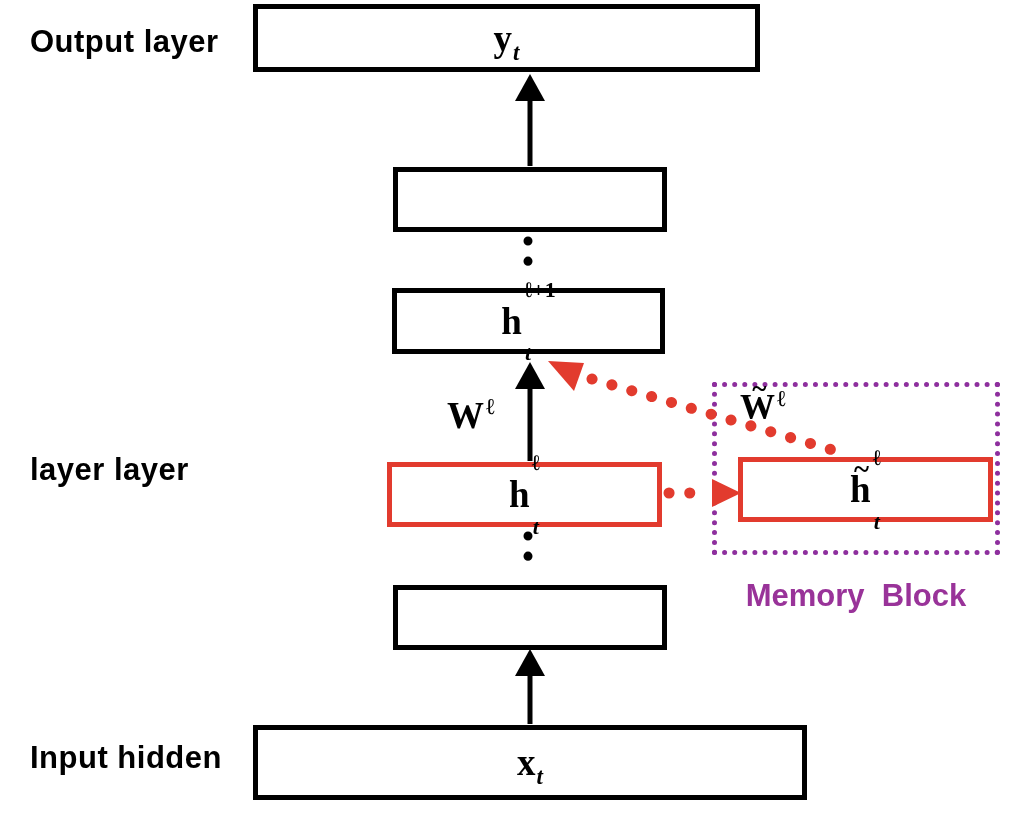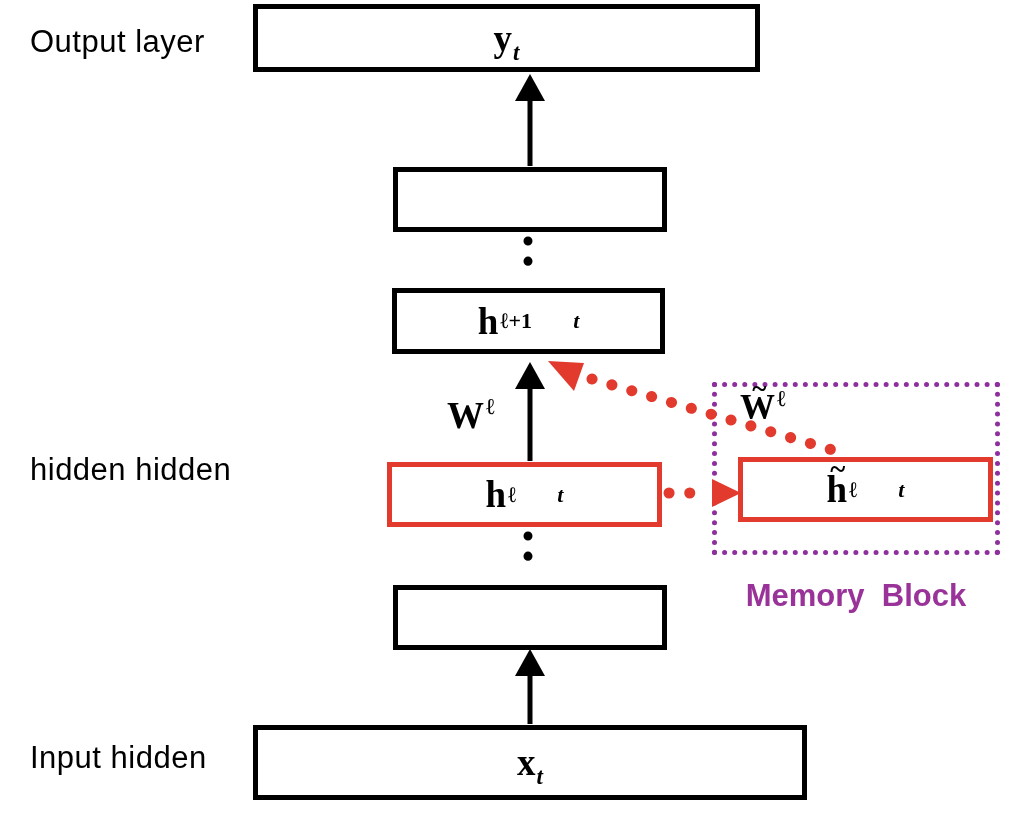--- a/index.html
+++ b/index.html
@@ -7,21 +7,21 @@
     --color-purple_border:#8e2f9e;
     --color-purple_text:#993399;
     --color-black:#000000;
   }
   html,body{margin:0;padding:0;background:#ffffff;}
   .canvas{
     position:relative;width:1020px;height:824px;background:#ffffff;
     font-family:"Liberation Sans", sans-serif;overflow:hidden;
   }
   .layer-label{
-    position:absolute;font-weight:normal;font-size:31px;color:var(--color-black);
+    position:absolute;font-weight:bold;font-size:31px;color:var(--color-black);
     letter-spacing:0.5px;white-space:pre;
   }
   .memory-label{
     position:absolute;font-weight:bold;font-size:31px;color:var(--color-purple_text);
     white-space:pre;text-align:center;
   }
   .node{
     position:absolute;background:#ffffff;display:flex;align-items:center;justify-content:center;
     box-sizing:border-box;
   }
@@ -33,40 +33,40 @@
   }
   .math{
     font-family:"Liberation Serif","DejaVu Serif",serif;font-weight:bold;
     color:var(--color-black);display:inline-flex;align-items:center;font-size:37px;line-height:1;
   }
   .acc{position:relative;display:inline-block;}
   .acc .tilde{
     position:absolute;top:-0.55em;left:55%;transform:translateX(-50%);
     font-size:0.78em;line-height:1;
   }
-  .scripts{display:inline-flex;flex-direction:row;font-size:22px;line-height:1.05;margin-left:2px;gap:40px;}
+  .scripts{display:inline-flex;flex-direction:column;font-size:22px;line-height:1.05;margin-left:2px;gap:40px;}
   .scripts .sup{font-style:normal;}
   .scripts .sub{font-style:italic;padding-left:1px;}
   .sub-only{font-size:23px;font-style:italic;align-self:flex-end;transform:translateY(7px);margin-left:1px;}
   .sup-only{font-size:23px;transform:translateY(-9px);margin-left:2px;}
   .edge-label{position:absolute;}
   svg.overlay{position:absolute;left:0;top:0;pointer-events:none;}
   .line-black{stroke:var(--color-black);stroke-width:5;}
   .head-black{fill:var(--color-black);}
   .dots-black{stroke:var(--color-black);stroke-width:9;stroke-dasharray:0.1 20;stroke-linecap:round;}
   .dots-red{stroke:var(--color-red);stroke-width:11;stroke-dasharray:0.1 20.6;stroke-linecap:round;}
   .head-red{fill:var(--color-red);}
 </style>
 </head>
 <body>
 
 <div class="canvas">
 
   <div class="layer-label" style="left:30px;top:24px;">Output layer</div>
-  <div class="layer-label" style="left:30px;top:452px;">hidden hidden</div>
+  <div class="layer-label" style="left:30px;top:452px;">layer layer</div>
   <div class="layer-label" style="left:30px;top:740px;">Input hidden</div>
 
   <div class="memory-rect" style="left:712px;top:382px;width:288px;height:173px;"></div>
   <div class="memory-label" style="left:712px;top:562px;width:288px;margin-top:16px;">Memory  Block</div>
 
   <div class="node black-box" style="left:253px;top:4px;width:507px;height:68px;">
     <span class="math">
         <span class="base">y</span>
         <span class="sub-only">t</span>
       </span>

